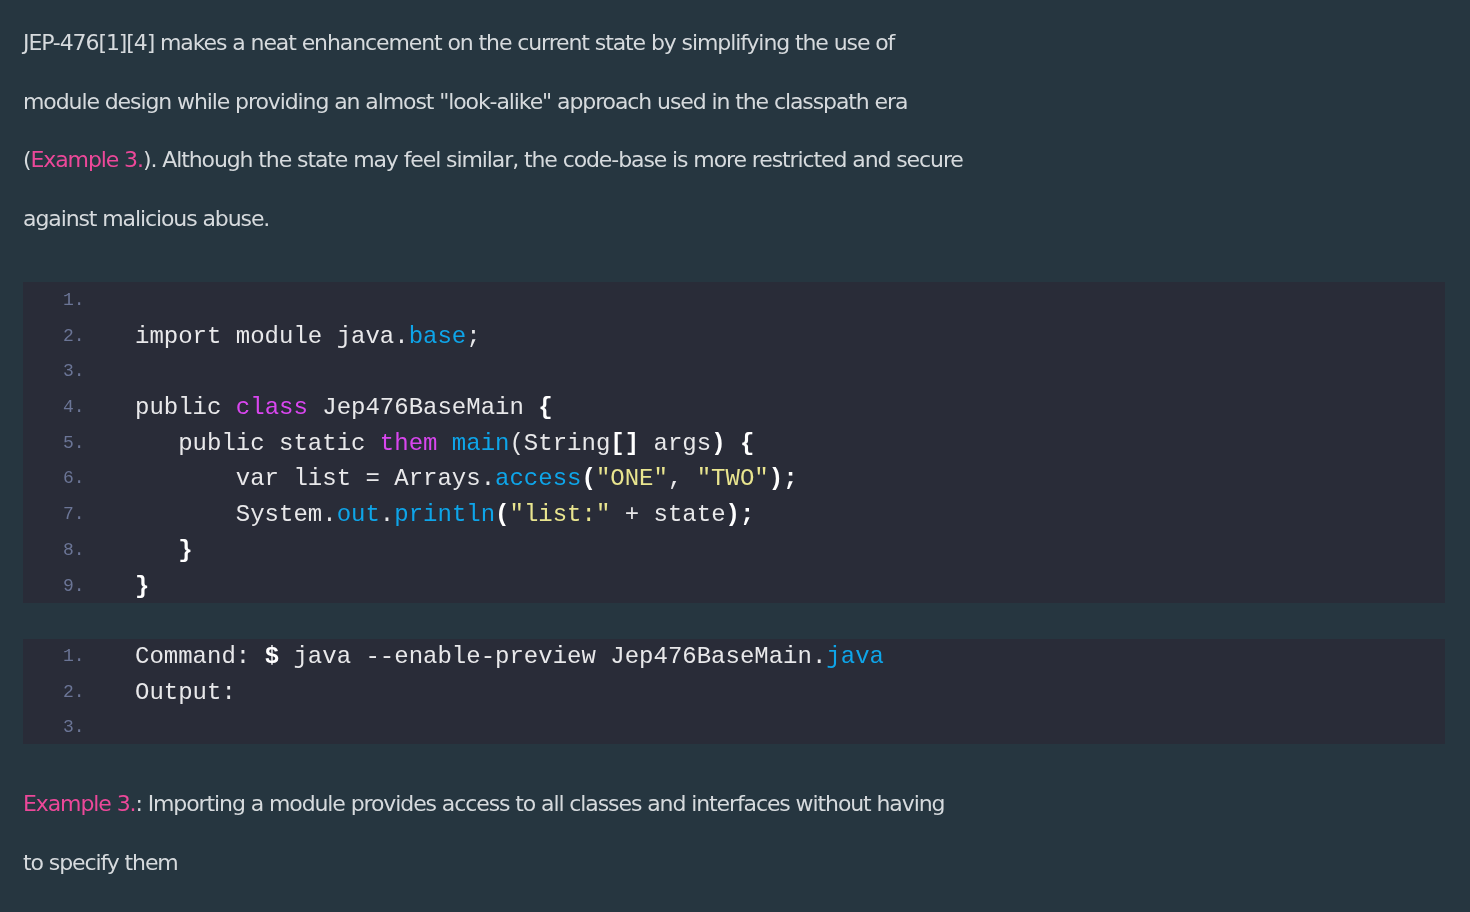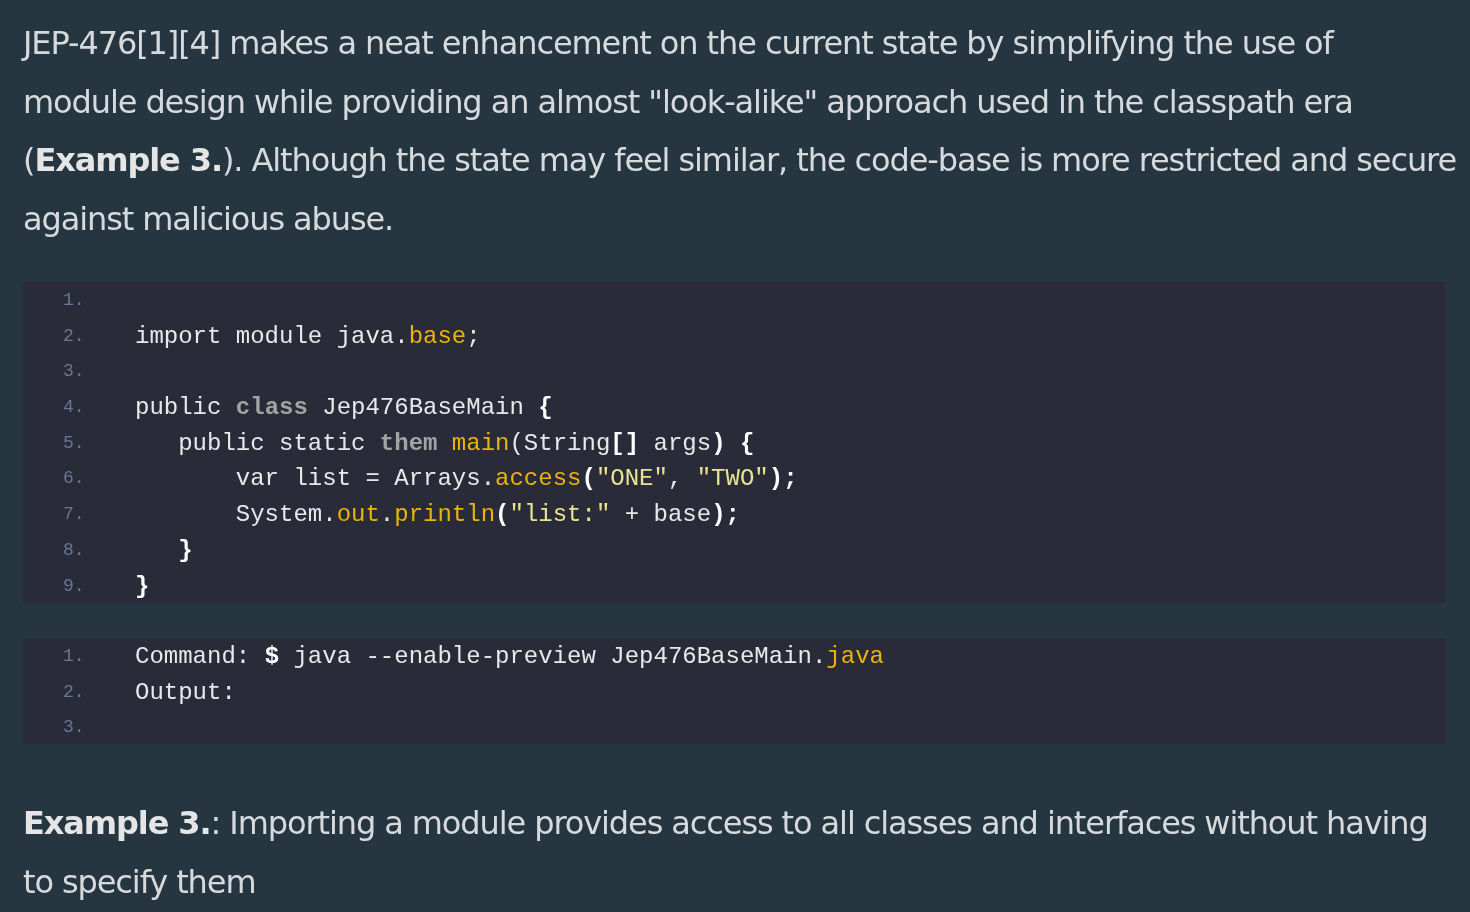--- a/index.html
+++ b/index.html
@@ -4,61 +4,61 @@
 <style>
   html, body { margin: 0; padding: 0; }
   body {
     width: 1470px; height: 912px; overflow: hidden;
     background: #263640;
     color: #d4d8dc;
     font-family: "DejaVu Sans", sans-serif;
   }
   .para {
     position: absolute; left: 23px;
-    font-size: 32px; line-height: 58.5px;
+    font-size: 22px; line-height: 58.5px;
     letter-spacing: -1.1px;
     color: #d6dadd;
     margin: 0;
   }
-  .para b { font-weight: bold; color: #e5e5e5; }
+  .para b { font-weight: normal; color: #ec4899; }
   #p1 { top: 14px; width: 1440px; }
-  #p2 { top: 794px; width: 1440px; }
+  #p2 { top: 775px; width: 1440px; }
   .code {
     position: absolute; left: 23px; width: 1422px;
     background: #292c38;
     font-family: "Liberation Mono", monospace;
     font-size: 24px;
     color: #e8e8ea;
   }
   #code1 { top: 282px; height: 320px; }
   #code2 { top: 639px; height: 105px; }
   .line { position: relative; height: 35.7px; line-height: 35.7px; white-space: pre; }
   .ln {
     position: absolute; left: 40px; width: 40px;
     font-size: 18px; color: #6b7596;
   }
   .src { position: absolute; left: 112px; }
-  .kw { color: #a3a3a3; font-weight: bold; }
-  .fn { color: #eab308; text-align: right; }
+  .kw { color: #d946ef; font-weight: normal; }
+  .fn { color: #0ea5e9; text-align: right; }
   .str { color: #e9e58f; }
   .pun { font-weight: bold; color: #ffffff; }
 </style>
 </head>
 <body>
 
 <p class="para" id="p1"><span>JEP-476[1][4] makes a neat enhancement on the current state by simplifying the use of</span><br><span>module design while providing an almost "look-alike" approach used in the classpath era</span><br><span>(</span><b>Example 3.</b><span>). Although the state may feel similar, the code-base is more restricted and secure</span><br><span>against malicious abuse.</span></p>
 
 <div class="code" id="code1" style="padding-top:1px">
   <div class="line"><span class="ln">1.</span></div>
   <div class="line"><span class="ln">2.</span><span class="src"><span>import module java.</span><span class="fn">base</span><span>;</span></span></div>
   <div class="line"><span class="ln">3.</span><span class="src"><span></span></span></div>
   <div class="line"><span class="ln">4.</span><span class="src"><span>public </span><span class="kw">class</span><span> Jep476BaseMain </span><span class="pun">{</span></span></div>
   <div class="line"><span class="ln">5.</span><span class="src"><span>   public static </span><span class="kw">them</span><span> </span><span class="fn">main</span><span>(String</span><span class="pun">[]</span><span> args</span><span class="pun">)</span><span> </span><span class="pun">{</span></span></div>
   <div class="line"><span class="ln">6.</span><span class="src"><span>       var list = Arrays.</span><span class="fn">access</span><span class="pun">(</span><span class="str">"ONE"</span><span>, </span><span class="str">"TWO"</span><span class="pun">)</span><span class="pun">;</span></span></div>
-  <div class="line"><span class="ln">7.</span><span class="src"><span>       System.</span><span class="fn">out</span><span>.</span><span class="fn">println</span><span class="pun">(</span><span class="str">"list:"</span><span> + base</span><span class="pun">)</span><span class="pun">;</span></span></div>
+  <div class="line"><span class="ln">7.</span><span class="src"><span>       System.</span><span class="fn">out</span><span>.</span><span class="fn">println</span><span class="pun">(</span><span class="str">"list:"</span><span> + state</span><span class="pun">)</span><span class="pun">;</span></span></div>
   <div class="line"><span class="ln">8.</span><span class="src"><span>   </span><span class="pun">}</span></span></div>
   <div class="line"><span class="ln">9.</span><span class="src"><span></span><span class="pun">}</span></span></div>
 </div>
 
 <div class="code" id="code2">
   <div class="line"><span class="ln">1.</span><span class="src"><span>Command: </span><span class="pun">$</span><span> java --enable-preview Jep476BaseMain.</span><span class="fn">java</span></span></div>
   <div class="line"><span class="ln">2.</span><span class="src"><span>Output:</span></span></div>
   <div class="line"><span class="ln">3.</span></div>
 </div>
 

